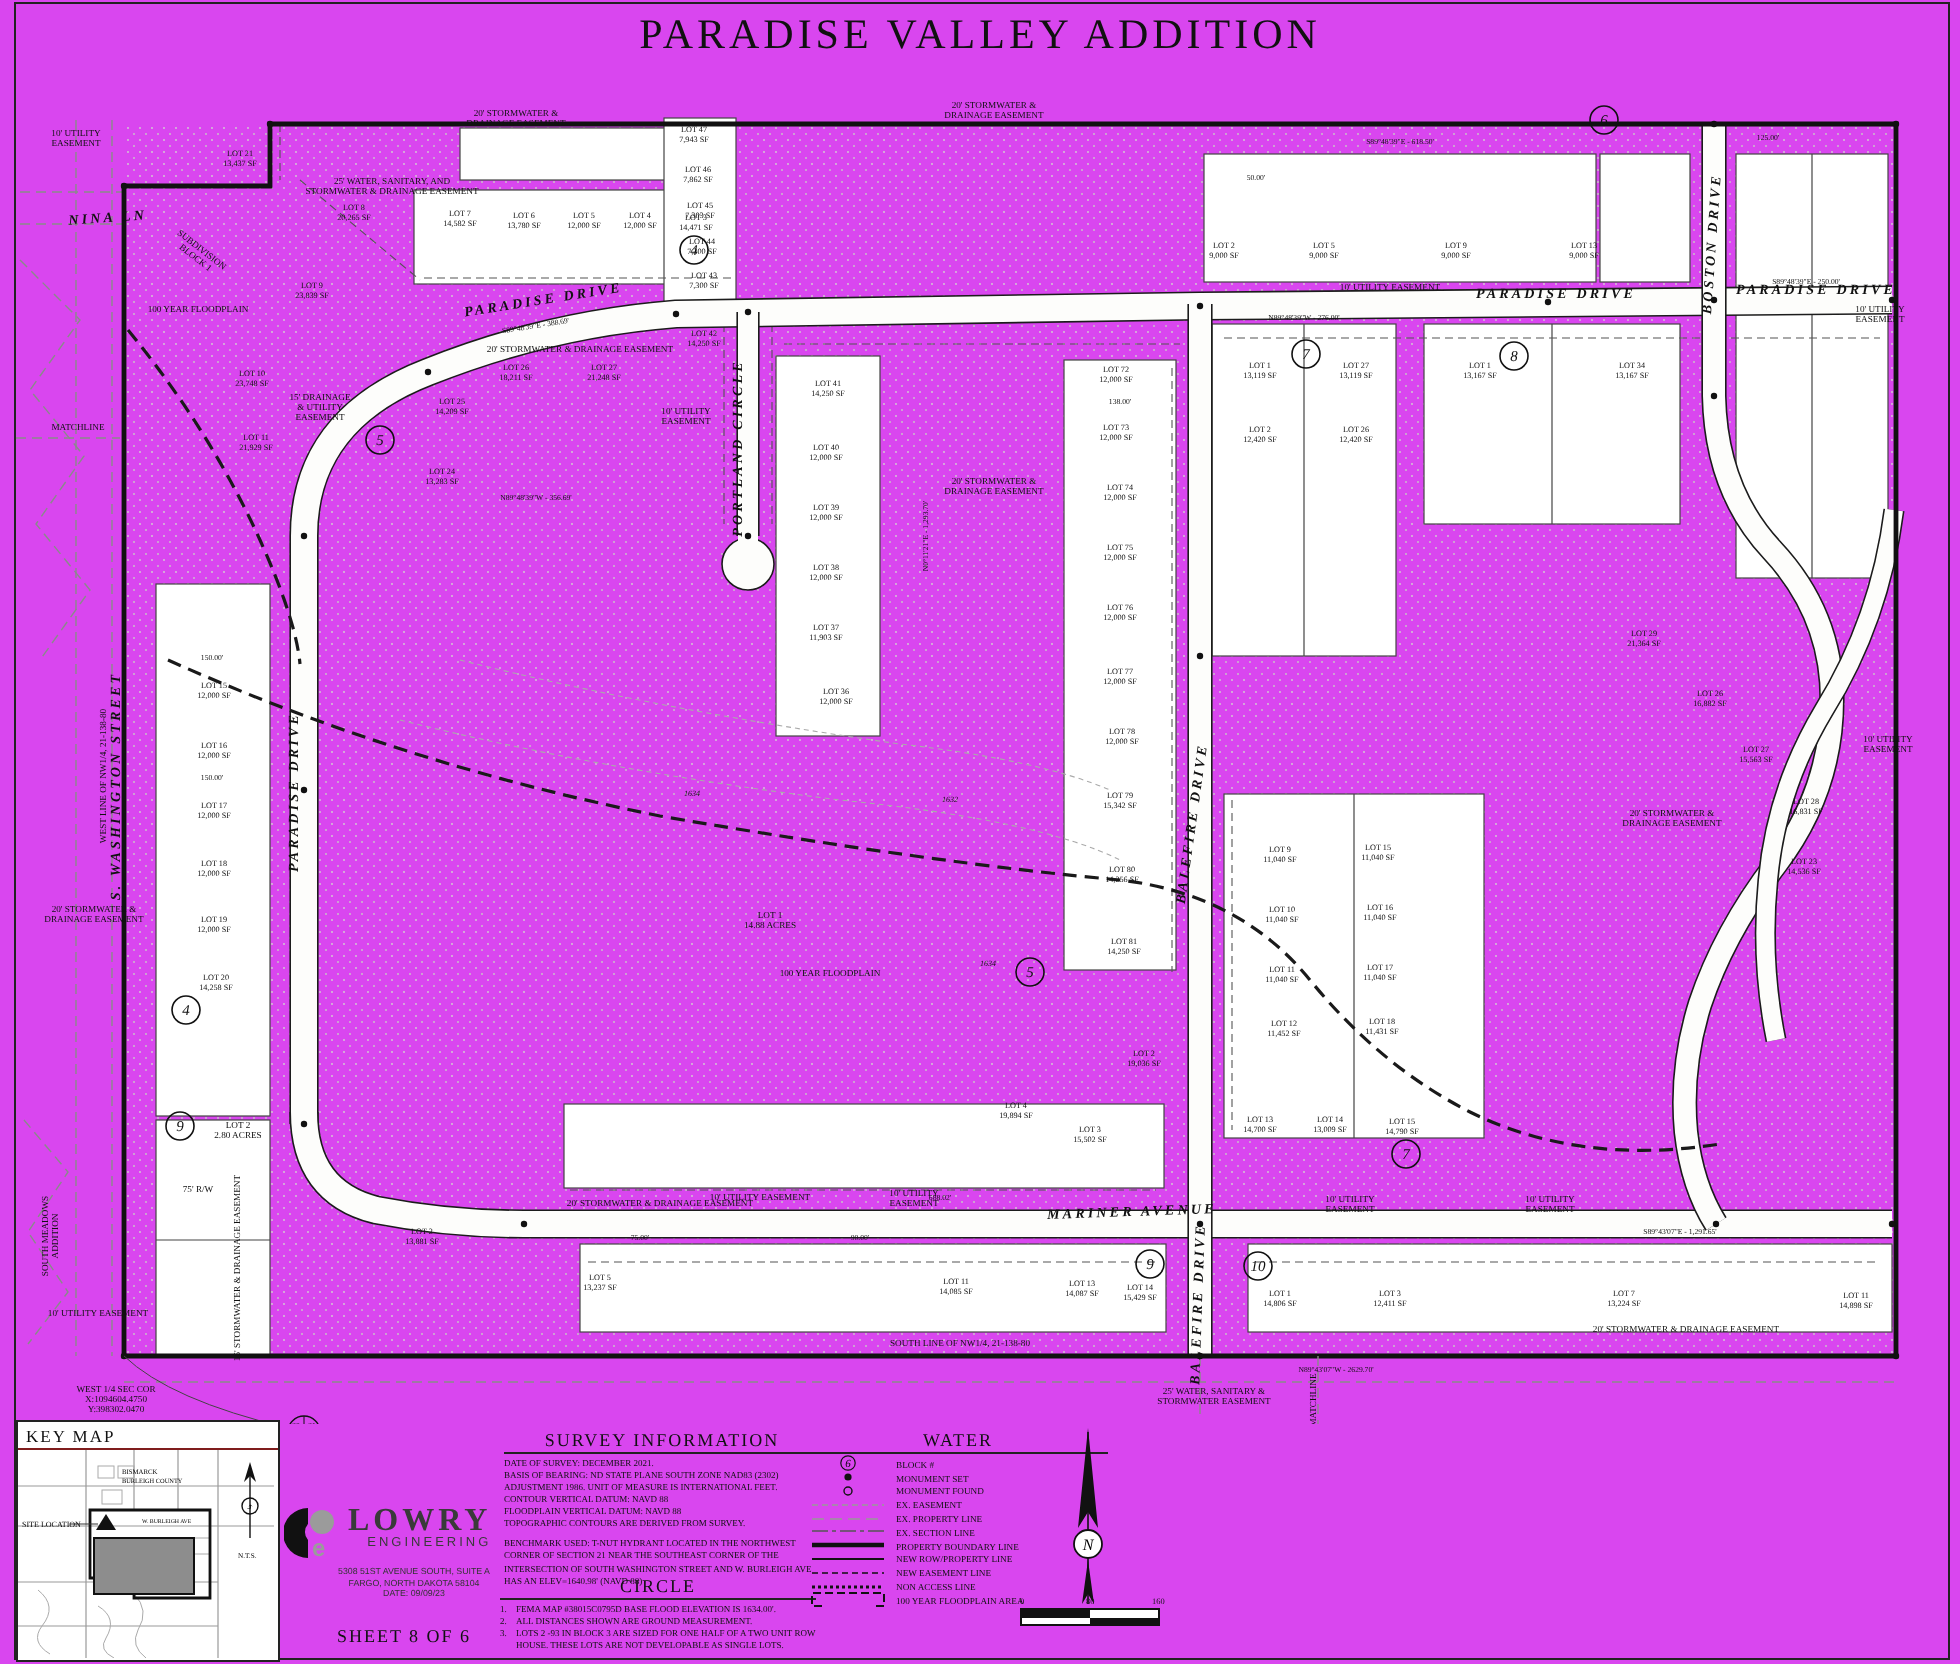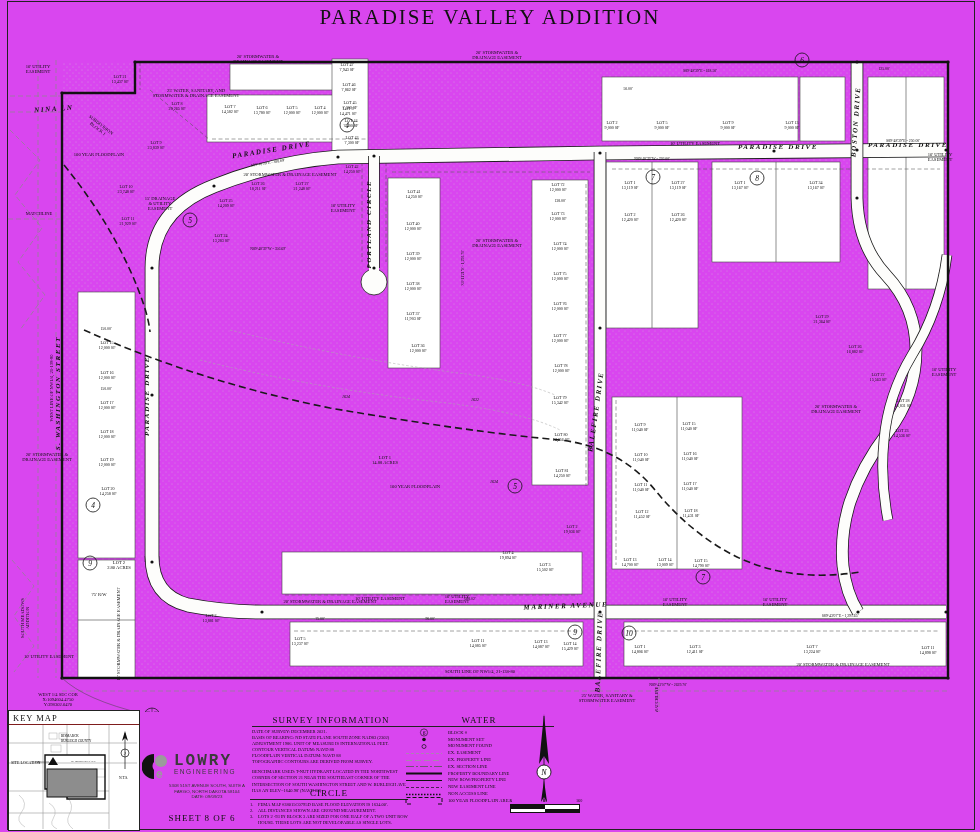--- a/index.html
+++ b/index.html
@@ -26,21 +26,21 @@
   .exist{stroke:#8a8a8a;stroke-width:.7;stroke-dasharray:5 3;fill:none;}
   .flood{stroke:#1a1a1a;stroke-width:1.6;stroke-dasharray:7 4;fill:none;}
   .contour{stroke:#aaa;stroke-width:.55;stroke-dasharray:2.5 2;fill:none;}
   .bnd{stroke:#111;stroke-width:2.4;fill:none;}
   .grid-box{fill:#fff;stroke:#444;stroke-width:.6;}
   
   .panel{position:absolute;}
   .keymap{left:8px;top:710px;width:130px;height:119px;border:1.3px solid #222;background:#fff;}
   .km-title{font-size:8.5px;letter-spacing:1px;border-bottom:1px solid #7f1d1d;padding:2px 4px 1px;}
   .lowry{left:142px;top:752px;width:130px;height:78px;}
-  .lowry-name{font-family:Liberation Mono, monospace;font-size:16px;font-weight:bold;letter-spacing:2px;color:#3a3a3a;}
+  .lowry-name{font-family:Liberation Serif, serif;font-size:16px;font-weight:bold;letter-spacing:2px;color:#3a3a3a;}
   .lowry-sub{font-family:"Liberation Sans",sans-serif;font-size:6.5px;letter-spacing:1.5px;color:#3a3a3a;text-align:right;margin-top:-2px;}
   .lowry-addr{font-family:"Liberation Sans",sans-serif;font-size:4.4px;color:#333;text-align:center;line-height:1.3;margin-top:1px;}
   .sheet-label{position:absolute;left:142px;top:813px;width:120px;text-align:center;font-size:9px;letter-spacing:1px;}
   .si{left:252px;top:715px;width:158px;}
   .sec-title{font-size:9px;letter-spacing:1px;text-align:center;border-bottom:.8px solid #222;padding-bottom:1px;margin-bottom:2px;}
   .si-line{font-size:4.5px;line-height:1.35;}
   .si-gap{height:4px;}
   .notes{left:250px;top:788px;width:158px;}
   .note-item{font-size:4.5px;line-height:1.35;display:flex;}
   .note-num{width:8px;flex:none;}

